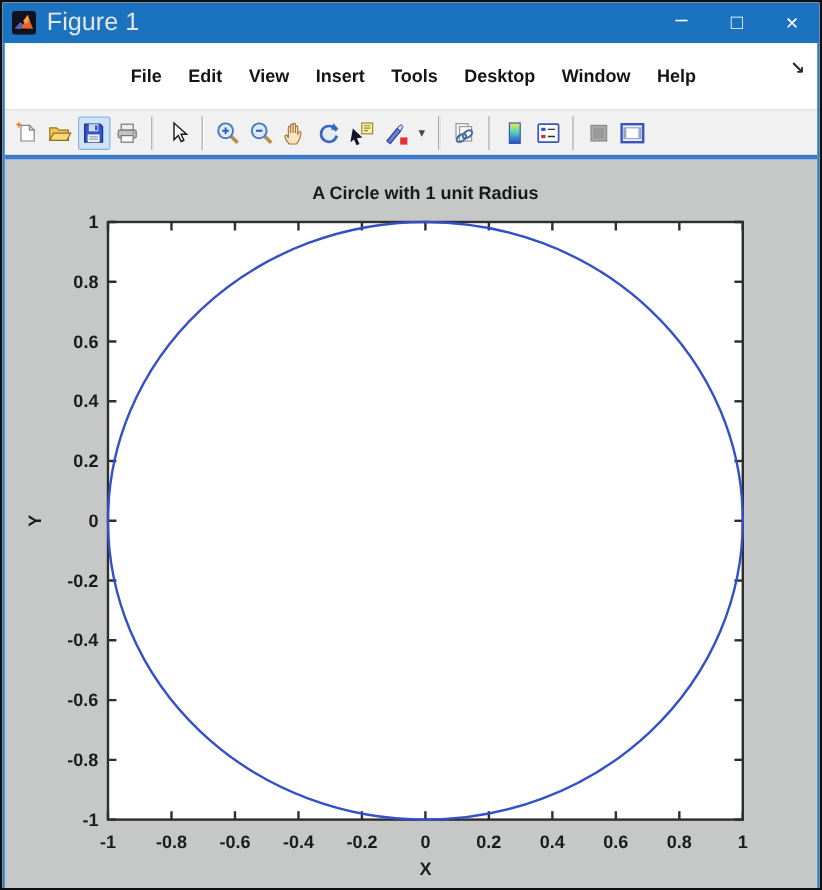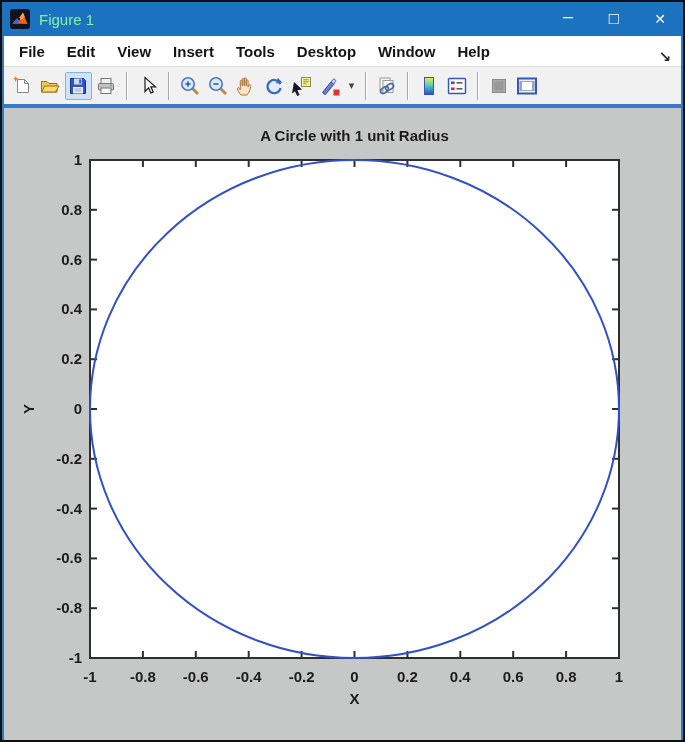--- a/index.html
+++ b/index.html
@@ -19,36 +19,37 @@
     border-right: 2px solid #2f7bc3;
     overflow: hidden;
   }
   
   .titlebar {
     height: 34px; background: #1b72bf;
     display: flex; align-items: center; flex-shrink: 0;
   }
   .app-icon { width: 20px; height: 20px; margin-left: 8px; display: inline-flex; }
   .app-icon svg { width: 20px; height: 20px; }
-  .win-title { color: #86efac; font-size: 15px; margin-left: 9px; flex: 1; }
+  .win-title { color: #e5e5e5; font-size: 21px; margin-left: 9px; flex: 1; }
   .controls { display: flex; height: 100%; }
   .ctrl {
     width: 46px; height: 100%; display: flex;
     align-items: center; justify-content: center;
     color: #ffffff; cursor: default;
   }
   .ctrl.min { font-size: 18px; padding-bottom: 6px; }
   .ctrl.max { font-size: 17px; }
   .ctrl.close { font-size: 14px; }
   
   .menubar {
-    height: 31px; background: #ffffff;
+    height: 56px; background: #ffffff;
     display: flex; align-items: center; flex-shrink: 0;
     position: relative; border-bottom: 1px solid #dcdcdc;
     padding-left: 4px;
+    justify-content: center;
   }
   .menu-item {
     background: none; border: none;
     font-family: "Liberation Sans", "DejaVu Sans", sans-serif;
     font-size: 15px; font-weight: 600; color: #141414;
     padding: 6px 11px; cursor: default;
   }
   .dock-arrow {
     position: absolute; right: 10px; top: 12px;
     font-size: 15px; font-weight: 700; color: #2b2b2b;

